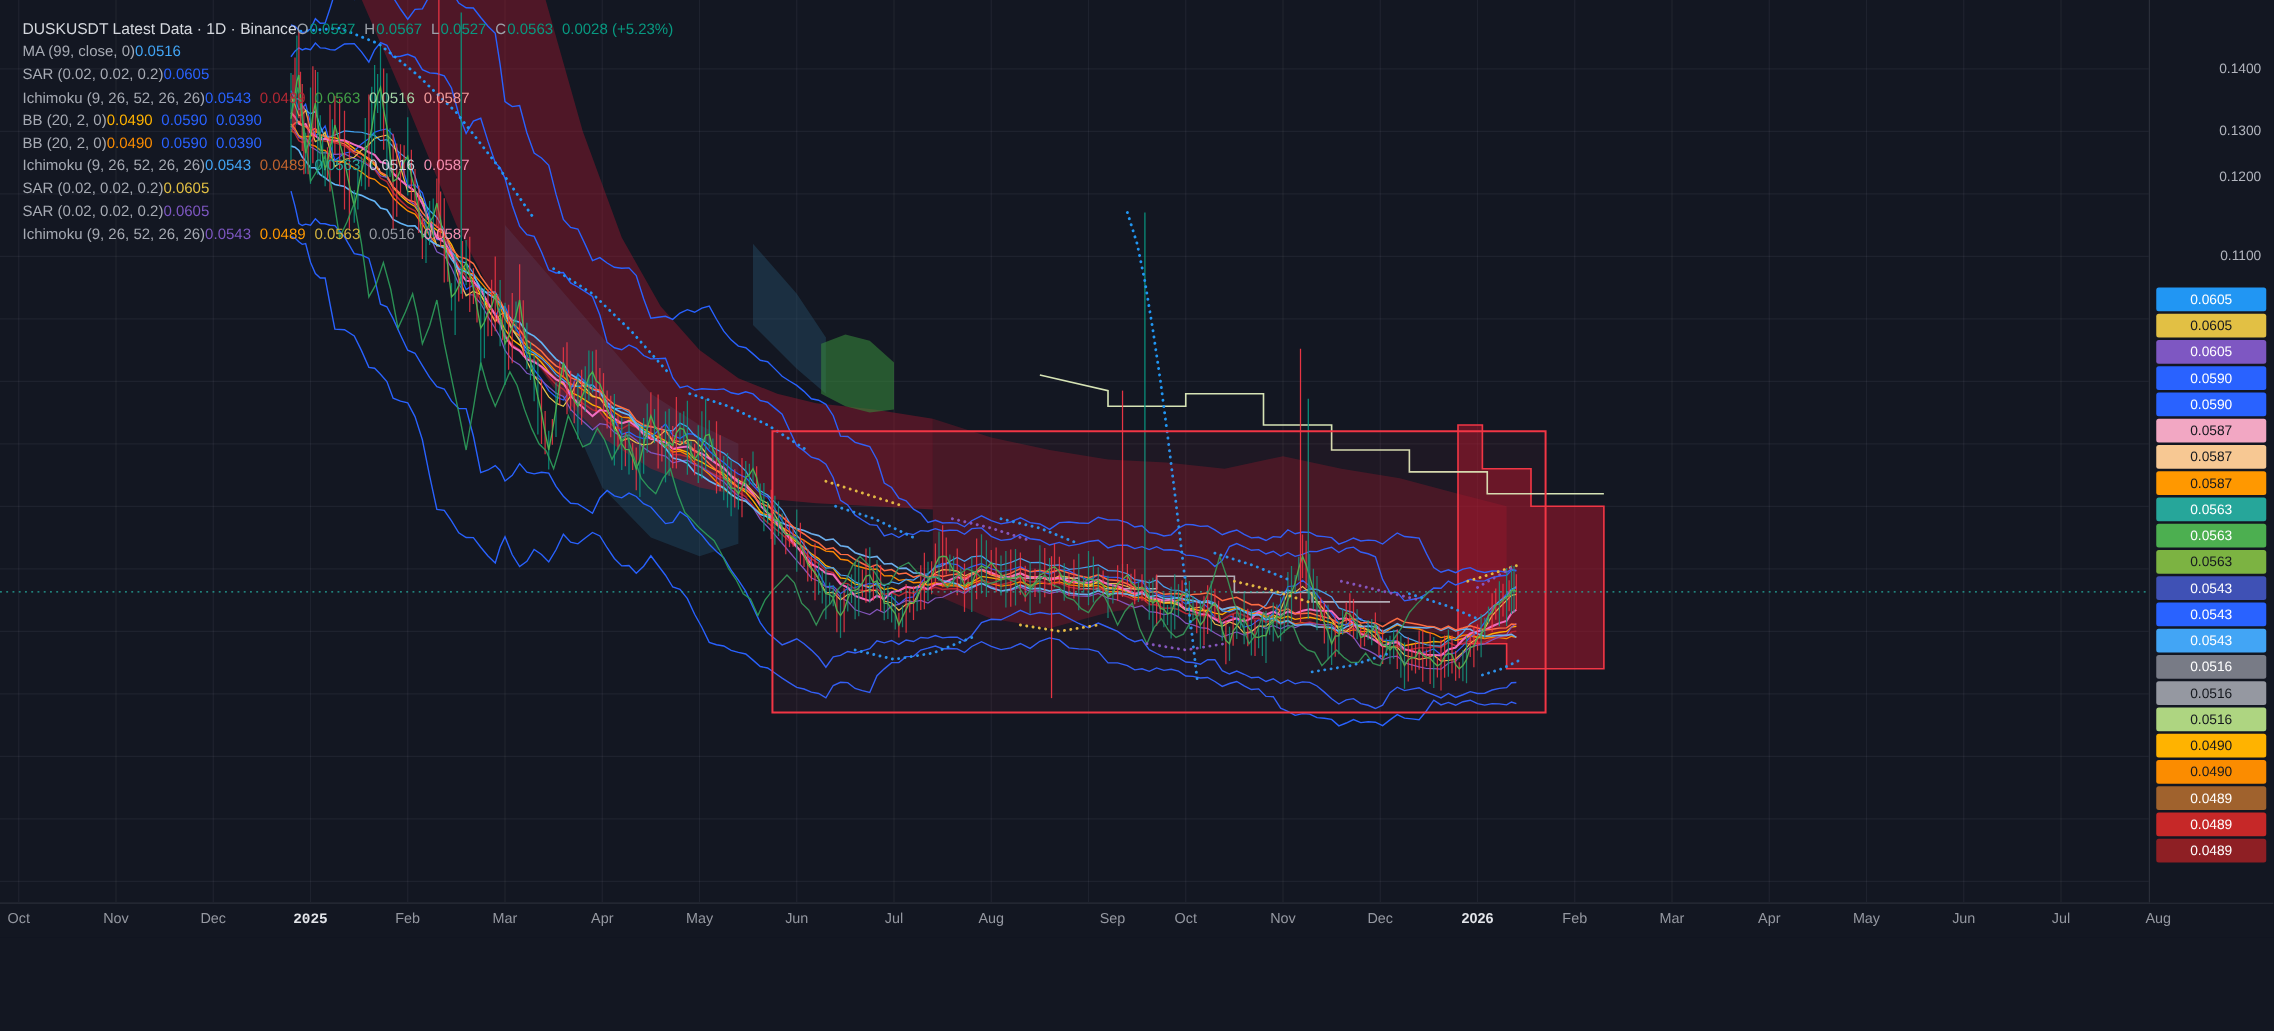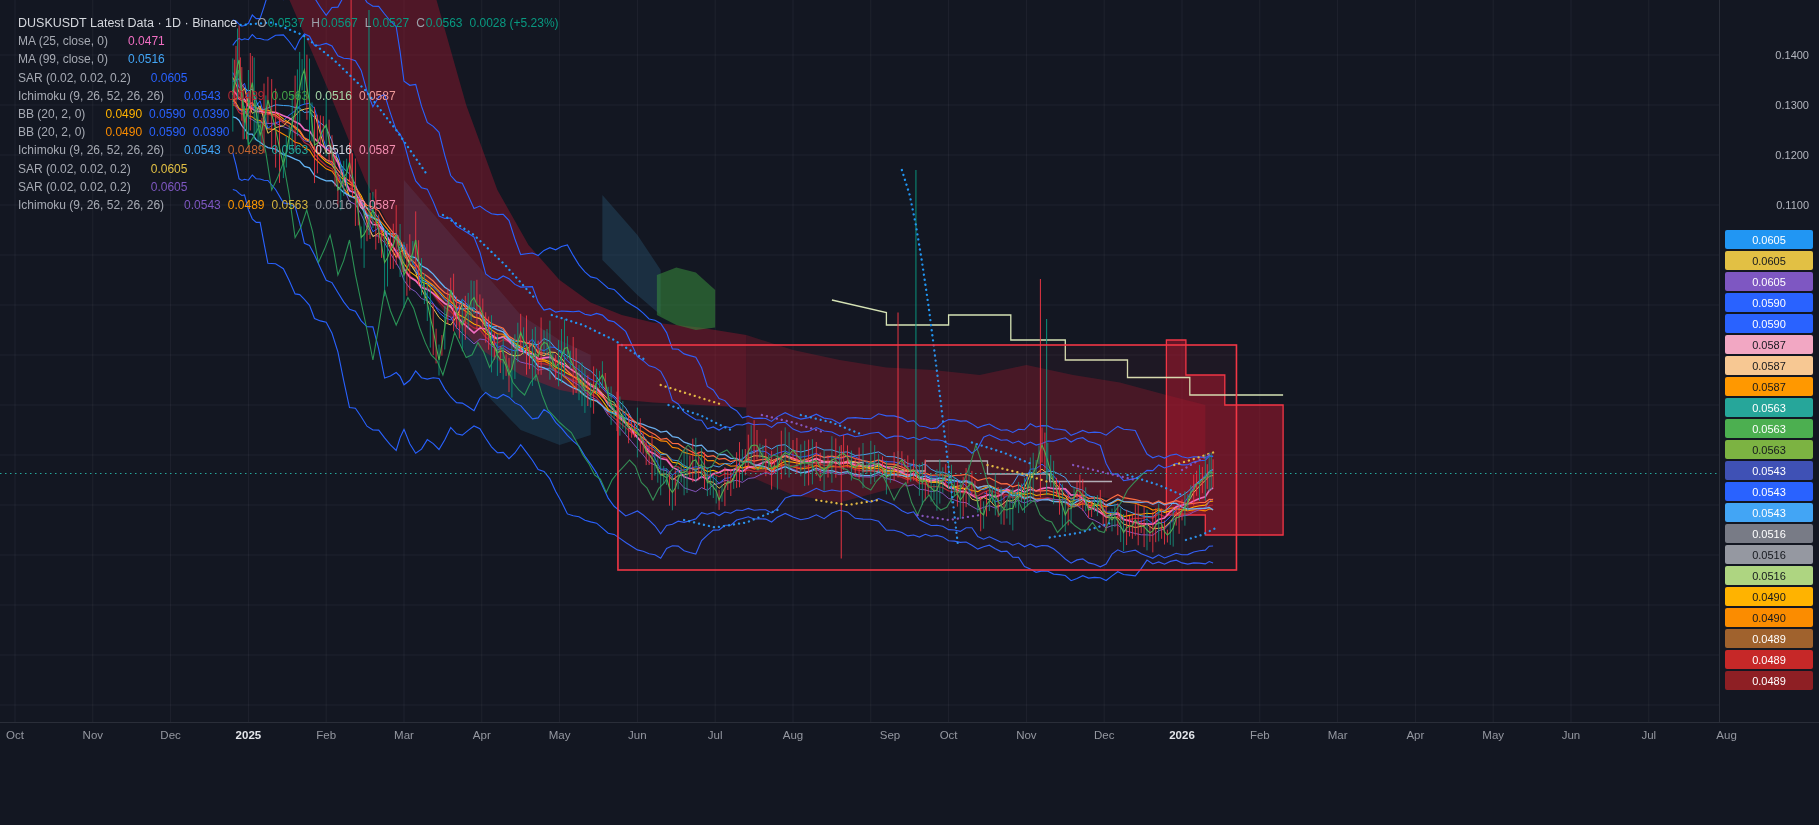--- a/index.html
+++ b/index.html
@@ -3,21 +3,21 @@
 <meta charset="utf-8">
 <style>
   *{margin:0;padding:0;box-sizing:border-box}
   html,body{width:1819px;height:825px;background:#131722;overflow:hidden;
     font-family:"Liberation Sans","DejaVu Sans",sans-serif;}
   #app{position:relative;width:1819px;height:825px;background:#131722;overflow:hidden}
   .chart-wrap{position:absolute;left:0;top:0;right:0;bottom:75px;background:#131722;overflow:hidden}
   #chart{position:absolute;left:0;top:0;display:block}
   
   .legend{position:absolute;left:18px;top:14px;z-index:6}
-  .legend-row{height:18.2px;display:flex;align-items:center;gap:20px;font-size:12px;
+  .legend-row{height:18.2px;display:flex;align-items:center;gap:0;font-size:12px;
     color:#A6AAB3;white-space:nowrap;line-height:18px}
   .legend-row .sym-title{color:#D5D8DE;font-size:12.5px}
   .legend-row .ind-title{color:#A6AAB3}
   .vals{display:inline-flex;gap:7px;align-items:center}
   .pair{display:inline-flex;gap:1px}
   
   .price-axis{position:absolute;top:0;right:0;width:100px;bottom:28px;background:#131722;
     border-left:1px solid #2A2E39;z-index:5;overflow:hidden}
   .pa-tick{position:absolute;right:10px;transform:translateY(-50%);font-size:11px;color:#B2B5BE}
   .pa-chip{position:absolute;left:5px;right:6px;height:19px;border-radius:2px;font-size:11px;
@@ -503,26 +503,20 @@
             </span>
             <span class="pair">
               <span style="color: rgb(157, 162, 170);">C</span>
               <span style="color: rgb(8, 153, 129);">0.0563</span>
             </span>
             <span style="color: rgb(8, 153, 129);">0.0028 (+5.23%)</span>
           </span>
       </div>
 
         <div class="legend-row">
-          <span class="ind-title">MA (25, close, 0)</span>
-          <span class="vals">
-            <span style="color: rgb(240, 110, 194);">0.0471</span>
-          </span>
-        </div>
-        <div class="legend-row">
           <span class="ind-title">MA (99, close, 0)</span>
           <span class="vals">
             <span style="color: rgb(66, 165, 245);">0.0516</span>
           </span>
         </div>
         <div class="legend-row">
           <span class="ind-title">SAR (0.02, 0.02, 0.2)</span>
           <span class="vals">
             <span style="color: rgb(41, 98, 255);">0.0605</span>
           </span>
@@ -583,21 +577,21 @@
             <span style="color: rgb(212, 179, 62);">0.0563</span>
             <span style="color: rgb(149, 152, 161);">0.0516</span>
             <span style="color: rgb(244, 143, 177);">0.0587</span>
           </span>
         </div>
       </div>
 
     <div class="price-axis">
         <div class="pa-tick" style="top: 55px;">0.1400</div>
         <div class="pa-tick" style="top: 105px;">0.1300</div>
-        <div class="pa-tick" style="top: 155px;">0.1200</div>
+        <div class="pa-tick" style="top: 142px;">0.1200</div>
         <div class="pa-tick" style="top: 205px;">0.1100</div>
         <div class="pa-chip" style="background: rgb(33, 150, 243); color: rgb(255, 255, 255); top: 230px;">0.0605</div>
         <div class="pa-chip" style="background: rgb(226, 192, 68); color: rgb(21, 24, 30); top: 251px;">0.0605</div>
         <div class="pa-chip" style="background: rgb(126, 87, 194); color: rgb(255, 255, 255); top: 272px;">0.0605</div>
         <div class="pa-chip" style="background: rgb(41, 98, 255); color: rgb(255, 255, 255); top: 293px;">0.0590</div>
         <div class="pa-chip" style="background: rgb(41, 98, 255); color: rgb(255, 255, 255); top: 314px;">0.0590</div>
         <div class="pa-chip" style="background: rgb(242, 167, 195); color: rgb(21, 24, 30); top: 335px;">0.0587</div>
         <div class="pa-chip" style="background: rgb(247, 200, 147); color: rgb(21, 24, 30); top: 356px;">0.0587</div>
         <div class="pa-chip" style="background: rgb(255, 152, 0); color: rgb(21, 24, 30); top: 377px;">0.0587</div>
         <div class="pa-chip" style="background: rgb(38, 166, 154); color: rgb(255, 255, 255); top: 398px;">0.0563</div>
@@ -612,21 +606,21 @@
         <div class="pa-chip" style="background: rgb(255, 179, 0); color: rgb(21, 24, 30); top: 587px;">0.0490</div>
         <div class="pa-chip" style="background: rgb(251, 140, 0); color: rgb(21, 24, 30); top: 608px;">0.0490</div>
         <div class="pa-chip" style="background: rgb(160, 98, 45); color: rgb(255, 255, 255); top: 629px;">0.0489</div>
         <div class="pa-chip" style="background: rgb(198, 40, 40); color: rgb(255, 255, 255); top: 650px;">0.0489</div>
         <div class="pa-chip" style="background: rgb(142, 31, 36); color: rgb(255, 255, 255); top: 671px;">0.0489</div>
       </div>
     <div class="time-axis">
         <div class="ta-tick" style="left: 15px;">Oct</div>
         <div class="ta-tick" style="left: 92.8px;">Nov</div>
         <div class="ta-tick" style="left: 170.6px;">Dec</div>
-        <div class="ta-tick year" style="left: 248.4px;">2025</div>
+        <div class="ta-tick year" style="left: 248.4px; font-family: Liberation Mono, monospace;">2025</div>
         <div class="ta-tick" style="left: 326.2px;">Feb</div>
         <div class="ta-tick" style="left: 404px;">Mar</div>
         <div class="ta-tick" style="left: 481.8px;">Apr</div>
         <div class="ta-tick" style="left: 559.6px;">May</div>
         <div class="ta-tick" style="left: 637.4px;">Jun</div>
         <div class="ta-tick" style="left: 715.2px;">Jul</div>
         <div class="ta-tick" style="left: 793px;">Aug</div>
         <div class="ta-tick" style="left: 890px;">Sep</div>
         <div class="ta-tick" style="left: 948.6px;">Oct</div>
         <div class="ta-tick" style="left: 1026.4px;">Nov</div>

